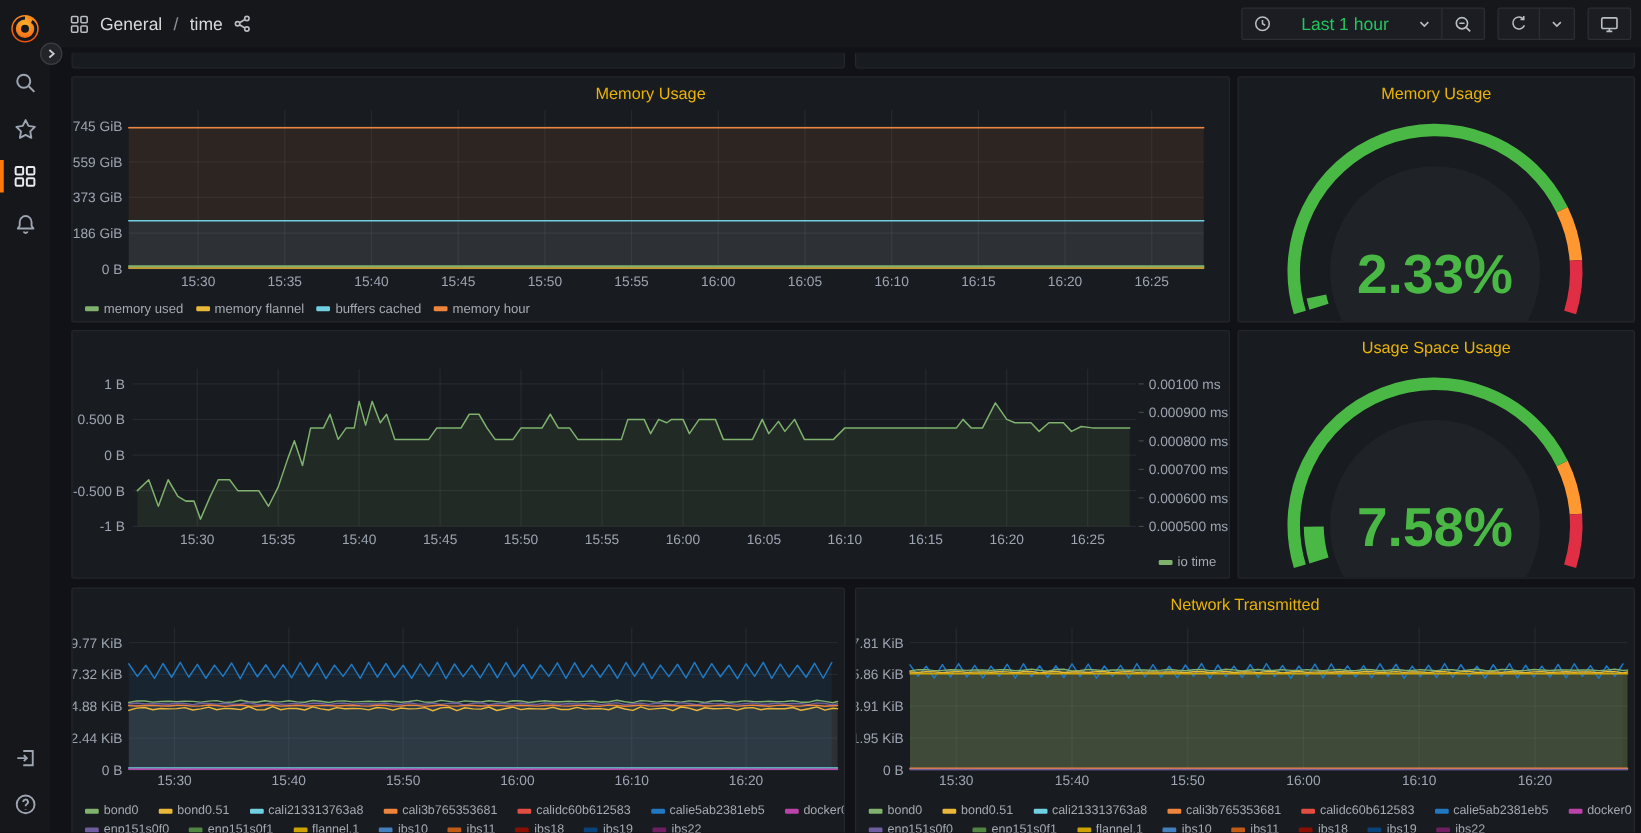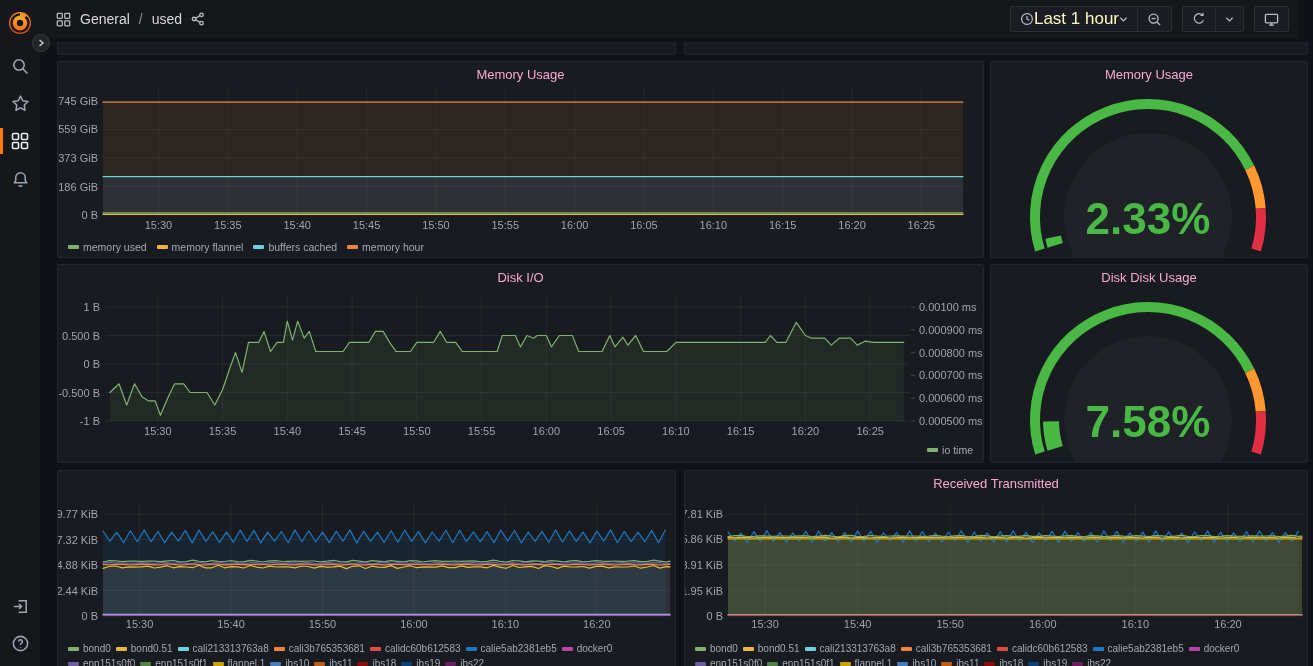--- a/index.html
+++ b/index.html
@@ -14,51 +14,51 @@
   .side-btn{position:absolute;left:0;width:40px;height:34px;display:flex;align-items:center;justify-content:center;
     background:none;border:none;cursor:pointer;color:#9DA5B2;}
   .side-btn svg{stroke:#9DA5B2;fill:none;stroke-width:1.6;}
   .side-btn.active svg{stroke:#E9EAEB;}
   .side-btn.active::before{content:'';position:absolute;left:0;top:4px;bottom:4px;width:3px;background:#FF780A;}
   .logo{position:absolute;left:8px;top:11px;width:24px;height:24px;cursor:pointer;border:none;background:none;padding:0;}
   .expand-btn{position:absolute;left:32px;top:34px;width:18px;height:18px;border-radius:50%;
     background:#222428;border:1px solid #3A3C41;color:#C7CCD2;z-index:6;cursor:pointer;
     display:flex;align-items:center;justify-content:center;padding:0;}
   
-  .header{position:absolute;left:40px;top:0;right:16px;height:38px;background:#15171B;z-index:4;}
+  .header{position:absolute;left:40px;top:0;right:0;height:38px;background:#15171B;z-index:4;}
   .crumb{position:absolute;left:16px;top:0;height:38px;display:flex;align-items:center;gap:9px;
     color:#D8D9DA;font-size:14px;font-weight:500;}
   .crumb .sep{color:#8E949E;font-weight:400;}
   .crumb svg{stroke:#B9BEC4;fill:none;stroke-width:1.5;}
   .crumb .link{cursor:pointer;}
   .controls{position:absolute;right:8px;top:6px;display:flex;gap:10px;align-items:center;}
   .btn-group{display:flex;align-items:stretch;background:#1B1D22;border:1px solid #2C2E34;border-radius:2px;height:26px;box-sizing:border-box;}
-  .hbtn{display:flex;align-items:center;gap:0;padding:0 9px;color:#fef9c3;font-size:17px;
+  .hbtn{display:flex;align-items:center;gap:24px;padding:0 9px;color:#22c55e;font-size:14px;
     background:none;border:none;border-left:1px solid #2C2E34;cursor:pointer;font-family:inherit;}
   .hbtn:first-child{border-left:none;}
   .hbtn svg{stroke:#B9BEC4;fill:none;stroke-width:1.4;}
   
   .panel{position:absolute;background:#181B1F;border:1px solid #23262C;border-radius:2px;overflow:hidden;box-sizing:border-box;}
   .panel h2{position:absolute;left:0;right:0;top:5px;margin:0;text-align:center;z-index:2;
-    font-size:13px;font-weight:500;color:#f9a8d4;cursor:pointer;}
+    font-size:13px;font-weight:500;color:#eab308;cursor:pointer;}
   .chart{position:absolute;inset:0;}
   .chart svg{display:block;}
   #p-top-left{left:57px;top:42px;width:619px;height:13px;border-top:none;border-radius:0 0 3px 3px;}
   #p-top-right{left:684px;top:42px;width:624px;height:13px;border-top:none;border-radius:0 0 3px 3px;}
   #p-mem-ts{left:57px;top:61px;width:927px;height:197px;}
   #p-mem-gauge{left:990px;top:61px;width:318px;height:197px;}
   #p-disk{left:57px;top:264px;width:927px;height:199px;}
   #p-disk-gauge{left:990px;top:264px;width:318px;height:199px;}
   #p-net-rx{left:57px;top:470px;width:619px;height:206px;}
   #p-net-tx{left:684px;top:470px;width:624px;height:206px;}
   
   .legend{position:absolute;left:10px;bottom:4px;display:flex;gap:10px;z-index:2;}
   .legend.right{left:auto;right:10px;bottom:6px;}
   .legend-rows{position:absolute;left:10px;top:170px;z-index:2;}
-  .legend-row{display:flex;gap:5px;white-space:nowrap;height:15px;align-items:center;}
+  .legend-row{display:flex;gap:16px;white-space:nowrap;height:15px;align-items:center;}
   .l-item{display:inline-flex;align-items:center;gap:4px;cursor:pointer;}
   .l-item i{width:11px;height:4px;border-radius:1px;display:inline-block;}
   .l-item b{font-weight:400;font-size:10px;color:#A3AAB2;}
   .legend .l-item b{font-size:10.5px;}
 </style>
 </head>
 <body>
 
 <aside class="sidebar">
   <button class="logo">
@@ -124,21 +124,21 @@
 <header class="header">
   <div class="crumb">
     <svg width="15" height="15" viewBox="0 0 18 18">
       <rect x="1.5" y="1.5" width="6" height="6" rx="1"></rect>
         <rect x="10.5" y="1.5" width="6" height="6" rx="1"></rect>
       <rect x="1.5" y="10.5" width="6" height="6" rx="1"></rect>
         <rect x="10.5" y="10.5" width="6" height="6" rx="1"></rect>
     </svg>
     <span class="link">General</span>
     <span class="sep">/</span>
-    <span class="link">used</span>
+    <span class="link">time</span>
     <svg width="14" height="14" viewBox="0 0 16 16" style="cursor:pointer">
       <circle cx="3.5" cy="8" r="2"></circle>
         <circle cx="12" cy="3.2" r="2"></circle>
         <circle cx="12" cy="12.8" r="2"></circle>
       <line x1="5.3" y1="7.1" x2="10.2" y2="4.1"></line>
         <line x1="5.3" y1="8.9" x2="10.2" y2="11.9"></line>
     </svg>
   </div>
   <div class="controls">
     <div class="btn-group">
@@ -316,41 +316,40 @@
           <line x1="853" x2="857" y1="110.4" y2="110.4" stroke="rgba(255,255,255,0.18)"></line>
           <text x="861" y="114.4" text-anchor="start" font-size="11" fill="#9DA5B2" font-family="&quot;Liberation Sans&quot;,&quot;DejaVu Sans&quot;,sans-serif">0.000700 ms</text>
           <line x1="853" x2="857" y1="133.20000000000002" y2="133.20000000000002" stroke="rgba(255,255,255,0.18)"></line>
           <text x="861" y="137.20000000000002" text-anchor="start" font-size="11" fill="#9DA5B2" font-family="&quot;Liberation Sans&quot;,&quot;DejaVu Sans&quot;,sans-serif">0.000600 ms</text>
           <line x1="853" x2="857" y1="156" y2="156" stroke="rgba(255,255,255,0.18)"></line>
           <text x="861" y="160" text-anchor="start" font-size="11" fill="#9DA5B2" font-family="&quot;Liberation Sans&quot;,&quot;DejaVu Sans&quot;,sans-serif">0.000500 ms</text>
           <path d="M 51.9 156.0 L 51.9 127.5 L 61.0 118.8 L 68.7 140.0 L 76.5 118.8 L 84.3 132.1 L 90.7 135.9 L 97.2 135.9 L 102.4 150.3 L 110.2 132.1 L 116.6 118.8 L 125.7 118.8 L 132.2 127.5 L 149.0 127.5 L 156.8 140.0 L 164.6 124.5 L 172.3 101.7 L 177.5 87.6 L 184.0 107.4 L 190.5 77.3 L 200.8 77.3 L 206.0 66.4 L 212.5 86.5 L 219.0 77.3 L 225.4 77.3 L 229.3 56.1 L 234.5 75.1 L 239.7 56.1 L 246.2 73.2 L 251.3 66.4 L 257.8 86.5 L 285.0 86.5 L 291.5 77.3 L 310.9 77.3 L 317.4 66.4 L 325.2 66.4 L 331.6 77.3 L 338.1 86.5 L 352.4 86.5 L 358.8 77.3 L 375.7 77.3 L 382.2 66.4 L 388.6 77.3 L 397.7 77.3 L 404.2 86.5 L 430.1 86.5 L 439.1 86.5 L 444.3 70.5 L 457.3 70.5 L 462.5 81.9 L 468.9 70.5 L 475.4 73.2 L 479.3 70.5 L 488.4 70.5 L 493.5 81.9 L 501.3 70.5 L 514.3 70.5 L 520.7 86.5 L 544.0 86.5 L 551.8 70.5 L 557.0 81.9 L 564.8 72.1 L 569.9 80.1 L 577.7 70.5 L 585.5 86.5 L 608.8 86.5 L 617.9 77.3 L 707.2 77.3 L 712.4 70.5 L 718.9 77.3 L 728.0 77.3 L 738.3 57.3 L 747.4 70.5 L 753.9 73.2 L 766.8 73.2 L 773.3 80.1 L 781.1 73.2 L 792.7 73.2 L 799.2 80.1 L 807.0 76.2 L 816.0 77.3 L 845.8 77.3 L 845.8 156.0 Z" fill="rgba(126,178,109,0.10)" stroke="none"></path>
           <path d="M 51.9 127.5 L 61.0 118.8 L 68.7 140.0 L 76.5 118.8 L 84.3 132.1 L 90.7 135.9 L 97.2 135.9 L 102.4 150.3 L 110.2 132.1 L 116.6 118.8 L 125.7 118.8 L 132.2 127.5 L 149.0 127.5 L 156.8 140.0 L 164.6 124.5 L 172.3 101.7 L 177.5 87.6 L 184.0 107.4 L 190.5 77.3 L 200.8 77.3 L 206.0 66.4 L 212.5 86.5 L 219.0 77.3 L 225.4 77.3 L 229.3 56.1 L 234.5 75.1 L 239.7 56.1 L 246.2 73.2 L 251.3 66.4 L 257.8 86.5 L 285.0 86.5 L 291.5 77.3 L 310.9 77.3 L 317.4 66.4 L 325.2 66.4 L 331.6 77.3 L 338.1 86.5 L 352.4 86.5 L 358.8 77.3 L 375.7 77.3 L 382.2 66.4 L 388.6 77.3 L 397.7 77.3 L 404.2 86.5 L 430.1 86.5 L 439.1 86.5 L 444.3 70.5 L 457.3 70.5 L 462.5 81.9 L 468.9 70.5 L 475.4 73.2 L 479.3 70.5 L 488.4 70.5 L 493.5 81.9 L 501.3 70.5 L 514.3 70.5 L 520.7 86.5 L 544.0 86.5 L 551.8 70.5 L 557.0 81.9 L 564.8 72.1 L 569.9 80.1 L 577.7 70.5 L 585.5 86.5 L 608.8 86.5 L 617.9 77.3 L 707.2 77.3 L 712.4 70.5 L 718.9 77.3 L 728.0 77.3 L 738.3 57.3 L 747.4 70.5 L 753.9 73.2 L 766.8 73.2 L 773.3 80.1 L 781.1 73.2 L 792.7 73.2 L 799.2 80.1 L 807.0 76.2 L 816.0 77.3 L 845.8 77.3" fill="none" stroke="#7EB26D" stroke-width="1.2" stroke-linejoin="round" stroke-linecap="round"></path>
         </svg>
       </div>
-    <h2>Disk I/O</h2>
     <div class="legend right">
         <span class="l-item">
           <i style="background: rgb(126, 178, 109);"></i>
           <b>io time</b>
         </span>
       </div>
   </section>
 
   <section class="panel" id="p-disk-gauge">
     <div class="chart">
         <svg width="316" height="197">
           <circle cx="157" cy="155" r="84" fill="#1F2227"></circle>
           <path d="M 48.9 188.0 A 113 113 0 0 1 258.7 105.8" stroke="#49B845" stroke-width="10" fill="none"></path>
           <path d="M 258.7 105.8 A 113 113 0 0 1 269.7 146.3" stroke="#FF9830" stroke-width="10" fill="none"></path>
           <path d="M 269.7 146.3 A 113 113 0 0 1 265.1 188.0" stroke="#E02F44" stroke-width="10" fill="none"></path>
           <path d="M 64.2 183.4 A 97 97 0 0 1 60.0 156.3" stroke="#49B845" stroke-width="16" fill="none"></path>
           <text x="157" y="172" text-anchor="middle" font-size="44" font-weight="600" fill="#49B845" font-family="&quot;Liberation Sans&quot;,&quot;DejaVu Sans&quot;,sans-serif">7.58%</text>
         </svg>
       </div>
-    <h2>Disk Disk Usage</h2>
+    <h2>Usage Space Usage</h2>
   </section>
 
   <section class="panel" id="p-net-rx">
     <div class="chart">
         <svg width="617" height="204">
           <line x1="81.58064516129032" x2="81.58064516129032" y1="31" y2="145" stroke="rgba(255,255,255,0.06)"></line>
           <text x="81.58064516129032" y="157" text-anchor="middle" font-size="11" fill="#9DA5B2" font-family="&quot;Liberation Sans&quot;,&quot;DejaVu Sans&quot;,sans-serif">15:30</text>
           <line x1="173.03225806451613" x2="173.03225806451613" y1="31" y2="145" stroke="rgba(255,255,255,0.06)"></line>
           <text x="173.03225806451613" y="157" text-anchor="middle" font-size="11" fill="#9DA5B2" font-family="&quot;Liberation Sans&quot;,&quot;DejaVu Sans&quot;,sans-serif">15:40</text>
           <line x1="264.48387096774195" x2="264.48387096774195" y1="31" y2="145" stroke="rgba(255,255,255,0.06)"></line>
@@ -479,21 +478,21 @@
           <path d="M 43.0 145.0 L 43.0 65.7 L 49.5 64.7 L 56.0 64.7 L 62.4 65.5 L 68.9 65.3 L 75.4 64.8 L 81.9 65.0 L 88.4 65.3 L 94.8 65.0 L 101.3 65.0 L 107.8 65.3 L 114.3 64.8 L 120.8 64.8 L 127.2 65.6 L 133.7 65.2 L 140.2 64.3 L 146.7 65.2 L 153.2 65.9 L 159.7 64.6 L 166.1 64.4 L 172.6 65.7 L 179.1 65.4 L 185.6 64.5 L 192.1 65.0 L 198.5 65.5 L 205.0 65.0 L 211.5 64.9 L 218.0 65.2 L 224.5 65.0 L 230.9 65.0 L 237.4 65.3 L 243.9 65.1 L 250.4 64.6 L 256.9 65.2 L 263.3 65.6 L 269.8 64.8 L 276.3 64.5 L 282.8 65.6 L 289.3 65.6 L 295.7 64.4 L 302.2 64.9 L 308.7 65.8 L 315.2 65.0 L 321.7 64.6 L 328.1 65.4 L 334.6 65.2 L 341.1 64.7 L 347.6 65.3 L 354.1 65.3 L 360.6 64.7 L 367.0 65.1 L 373.5 65.5 L 380.0 64.9 L 386.5 64.6 L 393.0 65.4 L 399.4 65.5 L 405.9 64.6 L 412.4 64.8 L 418.9 65.6 L 425.4 65.2 L 431.8 64.6 L 438.3 65.2 L 444.8 65.4 L 451.3 64.7 L 457.8 65.1 L 464.2 65.5 L 470.7 64.7 L 477.2 64.8 L 483.7 65.7 L 490.2 65.0 L 496.6 64.4 L 503.1 65.4 L 509.6 65.6 L 516.1 64.6 L 522.6 64.7 L 529.0 65.6 L 535.5 65.3 L 542.0 64.6 L 548.5 65.0 L 555.0 65.4 L 561.5 65.0 L 567.9 64.9 L 574.4 65.2 L 580.9 65.0 L 587.4 64.9 L 593.9 65.5 L 600.3 65.1 L 606.8 64.4 L 613.3 65.3 L 617.0 65.1 L 617.0 145.0 Z" fill="rgba(126,178,109,0.20)" stroke="none"></path>
           <path d="M 43.0 145.0 L 43.0 66.6 L 49.5 66.9 L 56.0 66.4 L 62.4 66.5 L 68.9 67.1 L 75.4 66.6 L 81.9 66.3 L 88.4 66.9 L 94.8 66.7 L 101.3 66.5 L 107.8 66.8 L 114.3 66.4 L 120.8 66.5 L 127.2 67.2 L 133.7 66.4 L 140.2 66.2 L 146.7 67.3 L 153.2 66.6 L 159.7 66.2 L 166.1 67.0 L 172.6 66.6 L 179.1 66.5 L 185.6 67.0 L 192.1 66.3 L 198.5 66.4 L 205.0 67.2 L 211.5 66.6 L 218.0 66.3 L 224.5 66.9 L 230.9 66.7 L 237.4 66.5 L 243.9 66.7 L 250.4 66.5 L 256.9 66.6 L 263.3 67.1 L 269.8 66.4 L 276.3 66.2 L 282.8 67.2 L 289.3 66.7 L 295.7 66.2 L 302.2 67.0 L 308.7 66.5 L 315.2 66.5 L 321.7 67.1 L 328.1 66.3 L 334.6 66.3 L 341.1 67.3 L 347.6 66.6 L 354.1 66.2 L 360.6 66.9 L 367.0 66.7 L 373.5 66.5 L 380.0 66.8 L 386.5 66.4 L 393.0 66.6 L 399.4 67.0 L 405.9 66.4 L 412.4 66.3 L 418.9 67.0 L 425.4 66.7 L 431.8 66.3 L 438.3 66.9 L 444.8 66.5 L 451.3 66.5 L 457.8 67.1 L 464.2 66.3 L 470.7 66.3 L 477.2 67.3 L 483.7 66.5 L 490.2 66.1 L 496.6 67.0 L 503.1 66.7 L 509.6 66.5 L 516.1 66.9 L 522.6 66.4 L 529.0 66.6 L 535.5 67.1 L 542.0 66.5 L 548.5 66.3 L 555.0 67.0 L 561.5 66.7 L 567.9 66.4 L 574.4 66.8 L 580.9 66.5 L 587.4 66.6 L 593.9 67.1 L 600.3 66.3 L 606.8 66.3 L 613.3 67.3 L 617.0 66.6 L 617.0 145.0 Z" fill="rgba(234,184,57,0.10)" stroke="none"></path>
           <path d="M 43.0 60.9 L 49.5 70.0 L 56.0 62.0 L 62.4 71.4 L 68.9 60.7 L 75.4 70.6 L 81.9 59.9 L 88.4 70.6 L 94.8 61.3 L 101.3 71.4 L 107.8 61.9 L 114.3 70.0 L 120.8 60.4 L 127.2 71.6 L 133.7 60.0 L 140.2 70.2 L 146.7 61.6 L 153.2 71.0 L 159.7 61.6 L 166.1 71.0 L 172.6 60.1 L 179.1 70.2 L 185.6 60.3 L 192.1 71.6 L 198.5 61.8 L 205.0 70.0 L 211.5 61.3 L 218.0 71.4 L 224.5 59.9 L 230.9 70.5 L 237.4 60.7 L 243.9 70.6 L 250.4 62.0 L 256.9 71.3 L 263.3 61.0 L 269.8 70.0 L 276.3 59.8 L 282.8 71.6 L 289.3 61.0 L 295.7 70.2 L 302.2 61.9 L 308.7 71.0 L 315.2 60.6 L 321.7 71.0 L 328.1 59.9 L 334.6 70.2 L 341.1 61.4 L 347.6 71.6 L 354.1 61.8 L 360.6 70.0 L 367.0 60.3 L 373.5 71.4 L 380.0 60.1 L 386.5 70.5 L 393.0 61.7 L 399.4 70.6 L 405.9 61.5 L 412.4 71.3 L 418.9 60.0 L 425.4 70.0 L 431.8 60.4 L 438.3 71.6 L 444.8 61.9 L 451.3 70.2 L 457.8 61.2 L 464.2 71.0 L 470.7 59.9 L 477.2 70.9 L 483.7 60.8 L 490.2 70.2 L 496.6 62.0 L 503.1 71.6 L 509.6 60.8 L 516.1 70.0 L 522.6 59.9 L 529.0 71.4 L 535.5 61.2 L 542.0 70.5 L 548.5 61.9 L 555.0 70.6 L 561.5 60.5 L 567.9 71.3 L 574.4 60.0 L 580.9 70.0 L 587.4 61.5 L 593.9 71.6 L 600.3 61.7 L 606.8 70.1 L 613.3 60.2" fill="none" stroke="#1F78C1" stroke-width="1.2" stroke-linejoin="round" stroke-linecap="round"></path>
           <path d="M 43.0 65.7 L 49.5 64.7 L 56.0 64.7 L 62.4 65.5 L 68.9 65.3 L 75.4 64.8 L 81.9 65.0 L 88.4 65.3 L 94.8 65.0 L 101.3 65.0 L 107.8 65.3 L 114.3 64.8 L 120.8 64.8 L 127.2 65.6 L 133.7 65.2 L 140.2 64.3 L 146.7 65.2 L 153.2 65.9 L 159.7 64.6 L 166.1 64.4 L 172.6 65.7 L 179.1 65.4 L 185.6 64.5 L 192.1 65.0 L 198.5 65.5 L 205.0 65.0 L 211.5 64.9 L 218.0 65.2 L 224.5 65.0 L 230.9 65.0 L 237.4 65.3 L 243.9 65.1 L 250.4 64.6 L 256.9 65.2 L 263.3 65.6 L 269.8 64.8 L 276.3 64.5 L 282.8 65.6 L 289.3 65.6 L 295.7 64.4 L 302.2 64.9 L 308.7 65.8 L 315.2 65.0 L 321.7 64.6 L 328.1 65.4 L 334.6 65.2 L 341.1 64.7 L 347.6 65.3 L 354.1 65.3 L 360.6 64.7 L 367.0 65.1 L 373.5 65.5 L 380.0 64.9 L 386.5 64.6 L 393.0 65.4 L 399.4 65.5 L 405.9 64.6 L 412.4 64.8 L 418.9 65.6 L 425.4 65.2 L 431.8 64.6 L 438.3 65.2 L 444.8 65.4 L 451.3 64.7 L 457.8 65.1 L 464.2 65.5 L 470.7 64.7 L 477.2 64.8 L 483.7 65.7 L 490.2 65.0 L 496.6 64.4 L 503.1 65.4 L 509.6 65.6 L 516.1 64.6 L 522.6 64.7 L 529.0 65.6 L 535.5 65.3 L 542.0 64.6 L 548.5 65.0 L 555.0 65.4 L 561.5 65.0 L 567.9 64.9 L 574.4 65.2 L 580.9 65.0 L 587.4 64.9 L 593.9 65.5 L 600.3 65.1 L 606.8 64.4 L 613.3 65.3 L 617.0 65.1" fill="none" stroke="#7EB26D" stroke-width="1.2" stroke-linejoin="round" stroke-linecap="round"></path>
           <path d="M 43.0 66.6 L 49.5 66.9 L 56.0 66.4 L 62.4 66.5 L 68.9 67.1 L 75.4 66.6 L 81.9 66.3 L 88.4 66.9 L 94.8 66.7 L 101.3 66.5 L 107.8 66.8 L 114.3 66.4 L 120.8 66.5 L 127.2 67.2 L 133.7 66.4 L 140.2 66.2 L 146.7 67.3 L 153.2 66.6 L 159.7 66.2 L 166.1 67.0 L 172.6 66.6 L 179.1 66.5 L 185.6 67.0 L 192.1 66.3 L 198.5 66.4 L 205.0 67.2 L 211.5 66.6 L 218.0 66.3 L 224.5 66.9 L 230.9 66.7 L 237.4 66.5 L 243.9 66.7 L 250.4 66.5 L 256.9 66.6 L 263.3 67.1 L 269.8 66.4 L 276.3 66.2 L 282.8 67.2 L 289.3 66.7 L 295.7 66.2 L 302.2 67.0 L 308.7 66.5 L 315.2 66.5 L 321.7 67.1 L 328.1 66.3 L 334.6 66.3 L 341.1 67.3 L 347.6 66.6 L 354.1 66.2 L 360.6 66.9 L 367.0 66.7 L 373.5 66.5 L 380.0 66.8 L 386.5 66.4 L 393.0 66.6 L 399.4 67.0 L 405.9 66.4 L 412.4 66.3 L 418.9 67.0 L 425.4 66.7 L 431.8 66.3 L 438.3 66.9 L 444.8 66.5 L 451.3 66.5 L 457.8 67.1 L 464.2 66.3 L 470.7 66.3 L 477.2 67.3 L 483.7 66.5 L 490.2 66.1 L 496.6 67.0 L 503.1 66.7 L 509.6 66.5 L 516.1 66.9 L 522.6 66.4 L 529.0 66.6 L 535.5 67.1 L 542.0 66.5 L 548.5 66.3 L 555.0 67.0 L 561.5 66.7 L 567.9 66.4 L 574.4 66.8 L 580.9 66.5 L 587.4 66.6 L 593.9 67.1 L 600.3 66.3 L 606.8 66.3 L 613.3 67.3 L 617.0 66.6" fill="none" stroke="#EAB839" stroke-width="1.2" stroke-linejoin="round" stroke-linecap="round"></path>
           <path d="M 43.0 67.9 L 617.0 67.9" fill="none" stroke="#CCA300" stroke-width="1.2" stroke-linejoin="round" stroke-linecap="round"></path>
           <path d="M 43.0 143.7 L 617.0 143.7" fill="none" stroke="#EF843C" stroke-width="1.2" stroke-linejoin="round" stroke-linecap="round"></path>
           <path d="M 43.0 144.5 L 617.0 144.5" fill="none" stroke="#705DA0" stroke-width="1.2" stroke-linejoin="round" stroke-linecap="round"></path>
         </svg>
       </div>
-    <h2>Received Transmitted</h2>
+    <h2>Network Transmitted</h2>
     <div class="legend-rows">
         <div class="legend-row">
           <span class="l-item">
             <i style="background: rgb(126, 178, 109);"></i>
             <b>bond0</b>
           </span>
           <span class="l-item">
             <i style="background: rgb(234, 184, 57);"></i>
             <b>bond0.51</b>
           </span>

